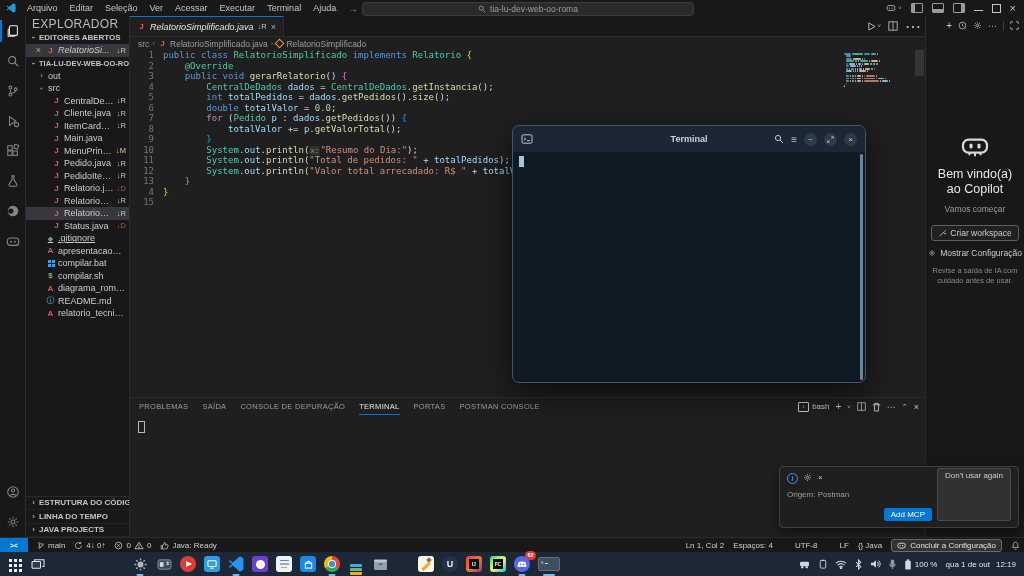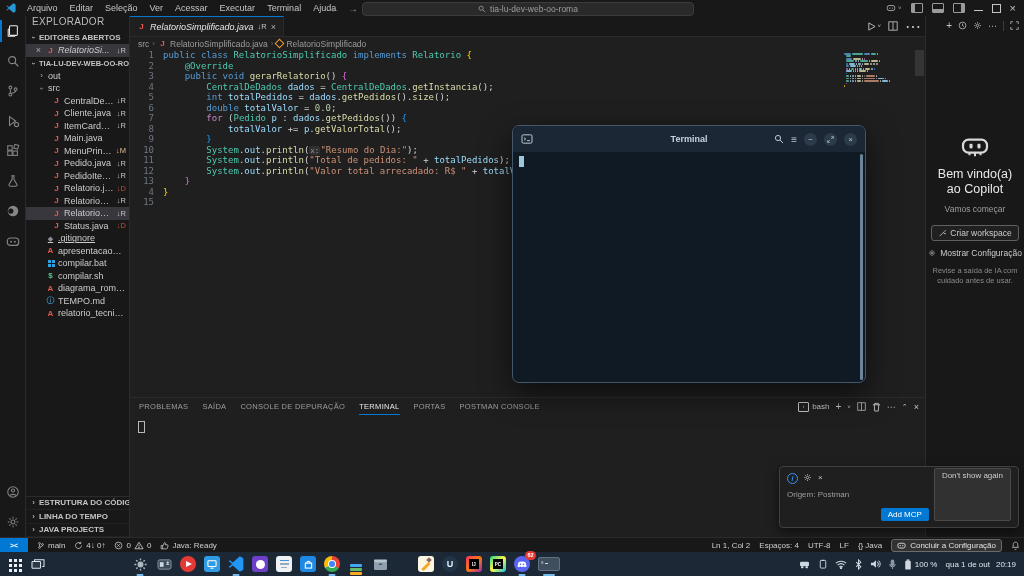--- a/index.html
+++ b/index.html
@@ -29,21 +29,21 @@
   
   .workbench{position:absolute;left:0;top:16px;width:1024px;height:521px;display:flex;}
   
   .activitybar{width:26px;background:#181818;border-right:1px solid #2b2b2b;display:flex;flex-direction:column;align-items:center;box-sizing:border-box;flex:none;}
   .act-item{width:26px;height:30px;display:flex;align-items:center;justify-content:center;color:#868686;position:relative;}
   .act-item.active{color:#e7e7e7;}
   .act-item.active::before{content:"";position:absolute;left:0;top:4px;bottom:4px;width:2px;background:#0078d4;}
   .act-spacer{flex:1;}
   
   .sidebar{width:104px;background:#181818;border-right:1px solid #2b2b2b;display:flex;flex-direction:column;font-size:9px;box-sizing:border-box;flex:none;overflow:hidden;}
-  .sb-header{height:15px;display:flex;justify-content:space-between;padding:0 6px;color:#bbb;font-size:10px;flex:none;gap:24px;}
+  .sb-header{height:15px;display:flex;align-items:center;justify-content:space-between;padding:0 6px;color:#bbb;font-size:12px;flex:none;gap:24px;}
   .sb-section{height:13px;display:flex;align-items:center;gap:2px;padding:0 4px;font-weight:bold;font-size:8px;color:#c5c5c5;flex:none;white-space:nowrap;overflow:hidden;}
   .chev{display:inline-block;color:#aaa;font-size:8px;transform:rotate(90deg);width:7px;text-align:center;flex:none;}
   .chev.closed{transform:none;}
   .row{height:12.5px;display:flex;align-items:center;gap:3px;padding-right:3px;white-space:nowrap;overflow:hidden;flex:none;}
   .row.selected{background:#37373d;}
   .row .label{overflow:hidden;text-overflow:ellipsis;flex:1;color:#ccc;}
   .row .badge{font-size:7.5px;color:#c5c5c5;flex:none;}
   .badge.m{color:#e2c08d;} .badge.d{color:#c74e39;}
   .fi{width:9px;flex:none;text-align:center;font-size:8px;line-height:9px;}
   .fi-java{color:#e8584f;font-weight:bold;}
@@ -366,21 +366,21 @@
           <div class="row" style="padding-left: 20px;">
             <span class="fi fi-sh">$</span>
             <span class="label">compilar.sh</span>
           </div>
           <div class="row" style="padding-left: 20px;">
             <span class="fi fi-pdf">A</span>
             <span class="label">diagrama_roma.pdf</span>
           </div>
           <div class="row" style="padding-left: 20px;">
             <span class="fi fi-md">ⓘ</span>
-            <span class="label">TEMPO.md</span>
+            <span class="label">README.md</span>
           </div>
           <div class="row" style="padding-left: 20px;">
             <span class="fi fi-pdf">A</span>
             <span class="label">relatorio_tecnico_roma...</span>
           </div>
         </div>
       <div class="sb-bottom" id="sb-bottom">
           <div class="sb-section">
             <span class="chev closed">›</span>
             <span>ESTRUTURA DO CÓDIGO</span>
@@ -735,21 +735,21 @@
             <circle cx="8" cy="8" r="2.2"></circle>
             <path d="M8 2 v2 M8 12 v2 M2 8 h2 M12 8 h2 M3.8 3.8 l1.4 1.4 M10.8 10.8 l1.4 1.4 M12.2 3.8 l-1.4 1.4 M5.2 10.8 l-1.4 1.4"></path>
           </svg>
         <span>×</span>
       </span>
     </div>
     <div class="toast-bottom">
       <span class="toast-src">Origem: Postman</span>
       <span class="toast-btns">
         <span class="btn-primary">Add MCP</span>
-        <span class="btn-secondary">Don't show again</span>
+        <span class="btn-secondary">Don't usar again</span>
       </span>
     </div>
   </div>
 
   <div class="statusbar">
     <div class="sb-remote">&gt;&lt;</div>
     <div class="sb-item">
       <svg width="8" height="9" viewBox="0 0 16 16" fill="none" stroke="#cfcfcf" stroke-width="1.4">
           <circle cx="5" cy="4" r="1.8"></circle>
           <circle cx="5" cy="12" r="1.8"></circle>
@@ -779,21 +779,21 @@
     </div>
     <div class="sb-item">
       <svg width="9" height="9" viewBox="0 0 12 12" fill="none" stroke="#cfcfcf">
           <path d="M1.5 6 h2 v4.5 h-2 Z M3.5 6.5 L6 2 c1 0 1.5 0.7 1.2 1.8 L6.7 5 h3 c0.8 0 1.2 0.6 1 1.3 l-0.8 3.2 c-0.2 0.7 -0.7 1 -1.4 1 H3.5"></path>
         </svg>
       <span>Java: Ready</span>
     </div>
     <div class="sb-right">
       <span class="sb-item" style="margin:0;">Ln 1, Col 2</span>
       <span class="sb-item" style="margin:0;">Espaços: 4</span>
-      <span class="sb-item" style="margin:0;">UTF-8</span>
+      <span class="sb-item" style="margin:13px;">UTF-8</span>
       <span class="sb-item" style="margin:0;">LF</span>
       <span class="sb-item" style="margin:0;gap:2px;">
         <span>{}</span>
         <span>Java</span>
       </span>
       <span class="setup-pill">
         <svg width="9" height="7" viewBox="0 0 16 12">
             <rect x="1.5" y="2" width="13" height="8.5" rx="3.5" fill="none" stroke="#e0e0e0" stroke-width="1.6"></rect>
             <circle cx="5.8" cy="6.2" r="1.2" fill="#e0e0e0"></circle>
             <circle cx="10.2" cy="6.2" r="1.2" fill="#e0e0e0"></circle>
@@ -953,18 +953,18 @@
         </svg>
       <span style="display:flex;align-items:center;gap:3px;">
         <svg width="8" height="11" viewBox="0 0 8 12">
             <rect x="2.5" y="0.5" width="3" height="1.5" fill="#cfd8e0"></rect>
             <rect x="1" y="2" width="6" height="9.5" rx="1" fill="#cfd8e0"></rect>
           </svg>
         <span>100 %</span>
       </span>
       <span style="display:flex;gap:6px;">
         <span>qua 1 de out</span>
-        <span>20:19</span>
+        <span>12:19</span>
       </span>
     </div>
   </div>
 
 </div>
 
 </body></html>

